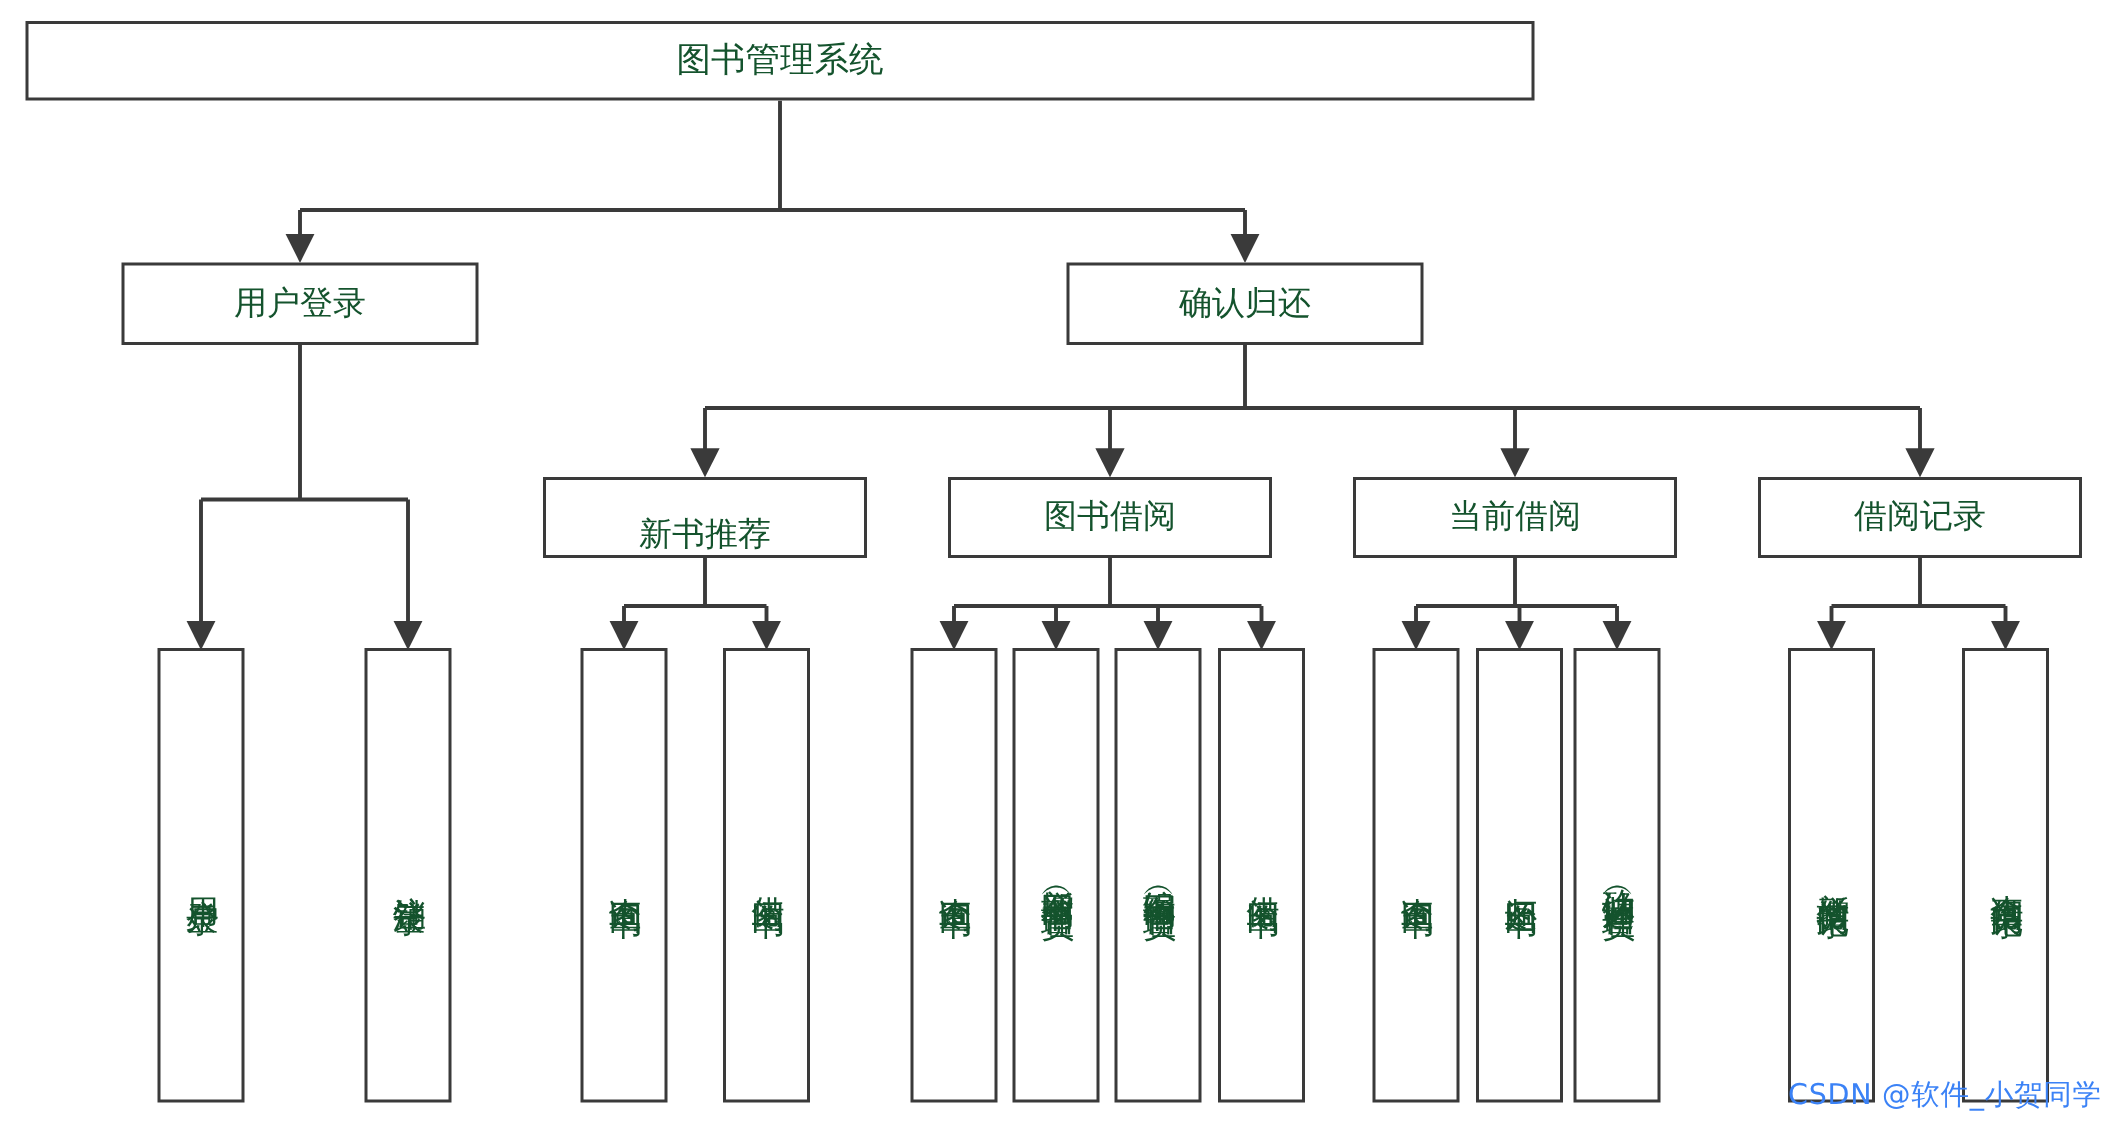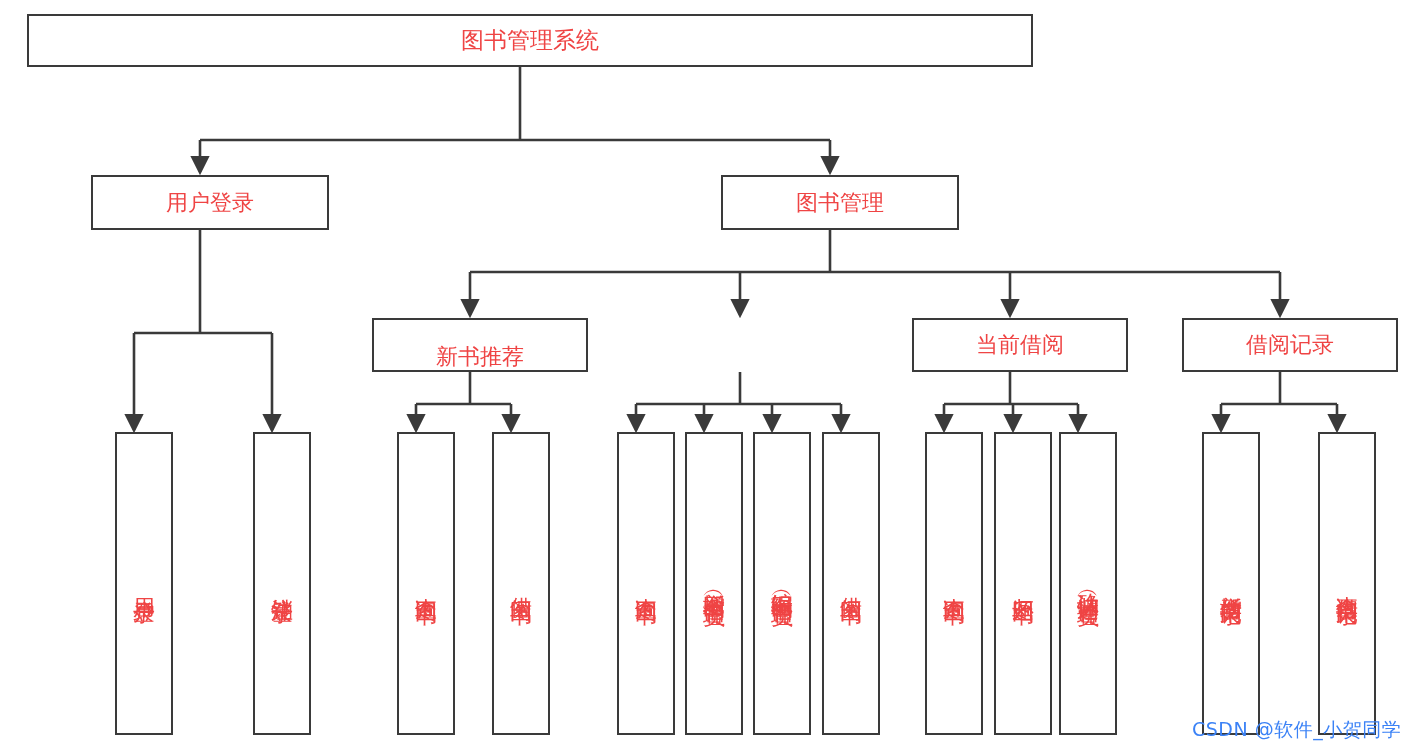--- a/index.html
+++ b/index.html
@@ -26,22 +26,21 @@
     pointer-events: none;
   }
   .node {
     position: absolute;
     box-sizing: border-box;
     border: 2.5px solid #3a3a3a;
     background: #ffffff;
     display: flex;
     align-items: center;
     justify-content: center;
-    color: #ef4444;
-    margin-left: 10px;
+    color: #14532d;
   }
   .node .label {
     display: block;
     text-align: center;
     line-height: 1.18;
     white-space: nowrap;
   }
   
   .node.horiz .label {
     font-size: 22px;
@@ -127,26 +126,29 @@
   </svg>
 
   <div class="node horiz root" style="left:17px; top:14px; width:1006px; height:53px;">
     <span class="label">图书管理系统</span>
   </div>
 
   <div class="node horiz" style="left:81px; top:175px; width:238px; height:55px;">
     <span class="label">用户登录</span>
   </div>
   <div class="node horiz" style="left:711px; top:175px; width:238px; height:55px;">
-    <span class="label">图书管理</span>
+    <span class="label">确认归还</span>
   </div>
 
   <div class="node horiz" style="left:362px; top:318px; width:216px; height:54px;align-items:flex-end;">
     <span class="label">新书推荐</span>
   </div>
+  <div class="node horiz" style="left:632px; top:318px; width:216px; height:54px;">
+    <span class="label">图书借阅</span>
+  </div>
   <div class="node horiz" style="left:902px; top:318px; width:216px; height:54px;">
     <span class="label">当前借阅</span>
   </div>
   <div class="node horiz" style="left:1172px; top:318px; width:216px; height:54px;">
     <span class="label">借阅记录</span>
   </div>
 
   <div class="node vert" style="left:105px; top:432px; width:58px; height:303px;">
     <span class="label">用户登录</span>
   </div>

